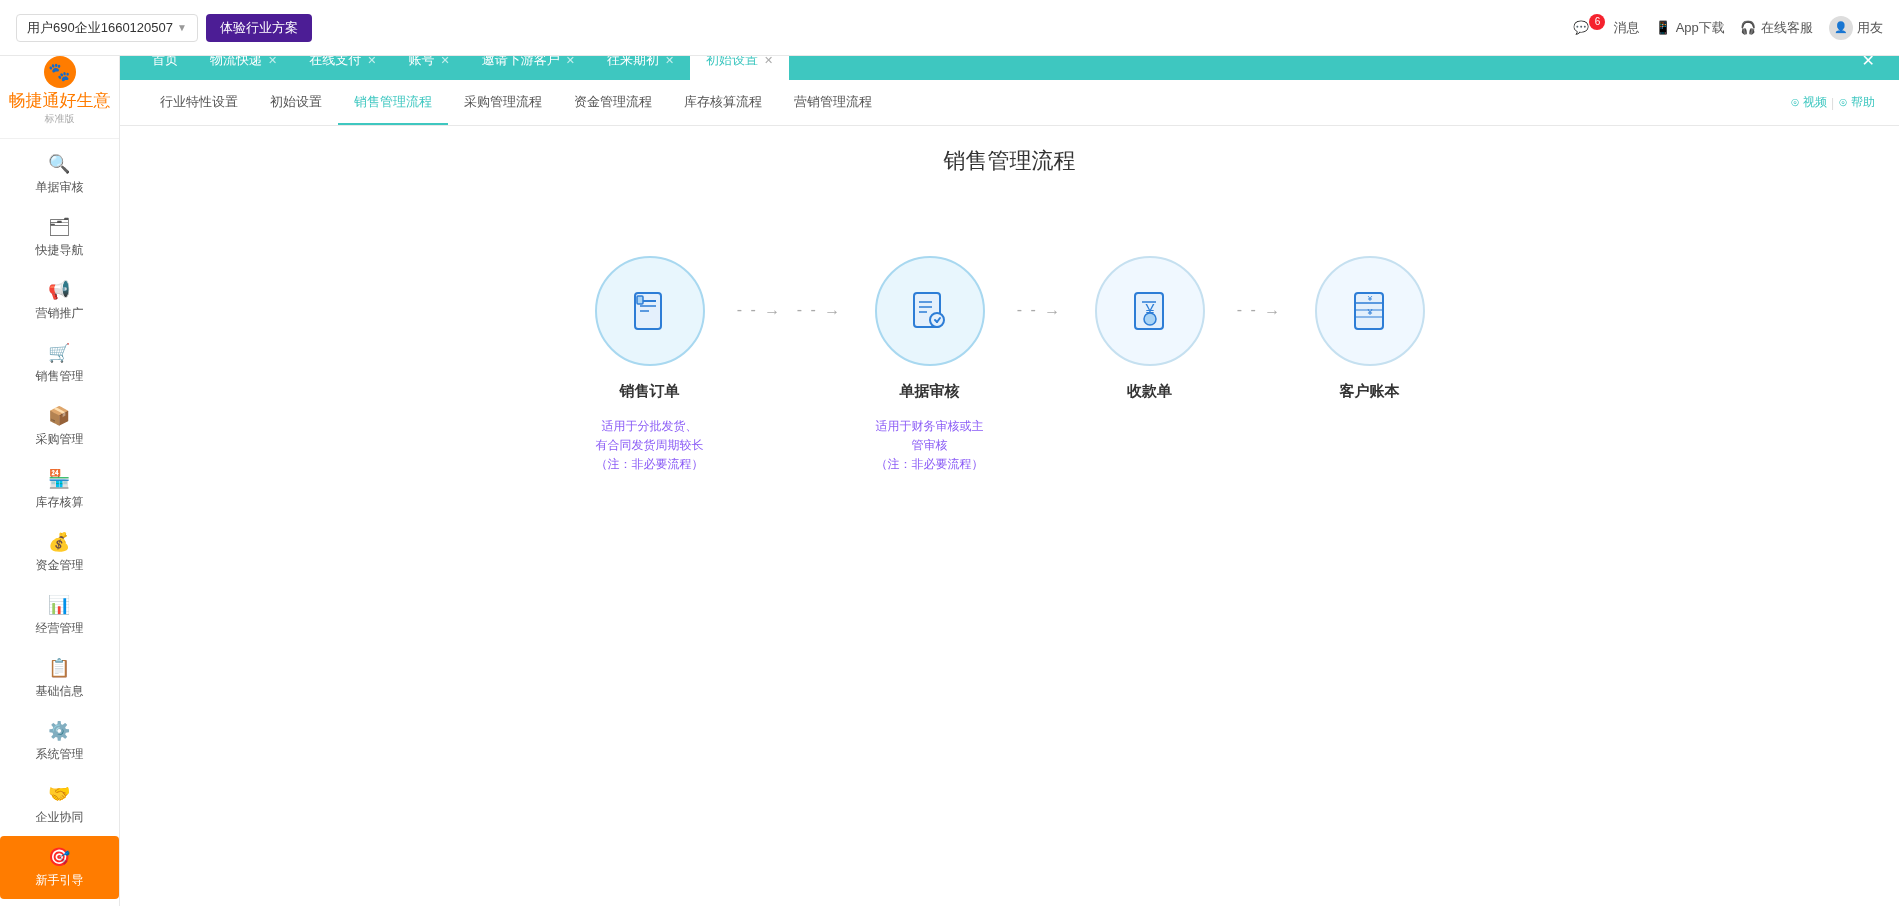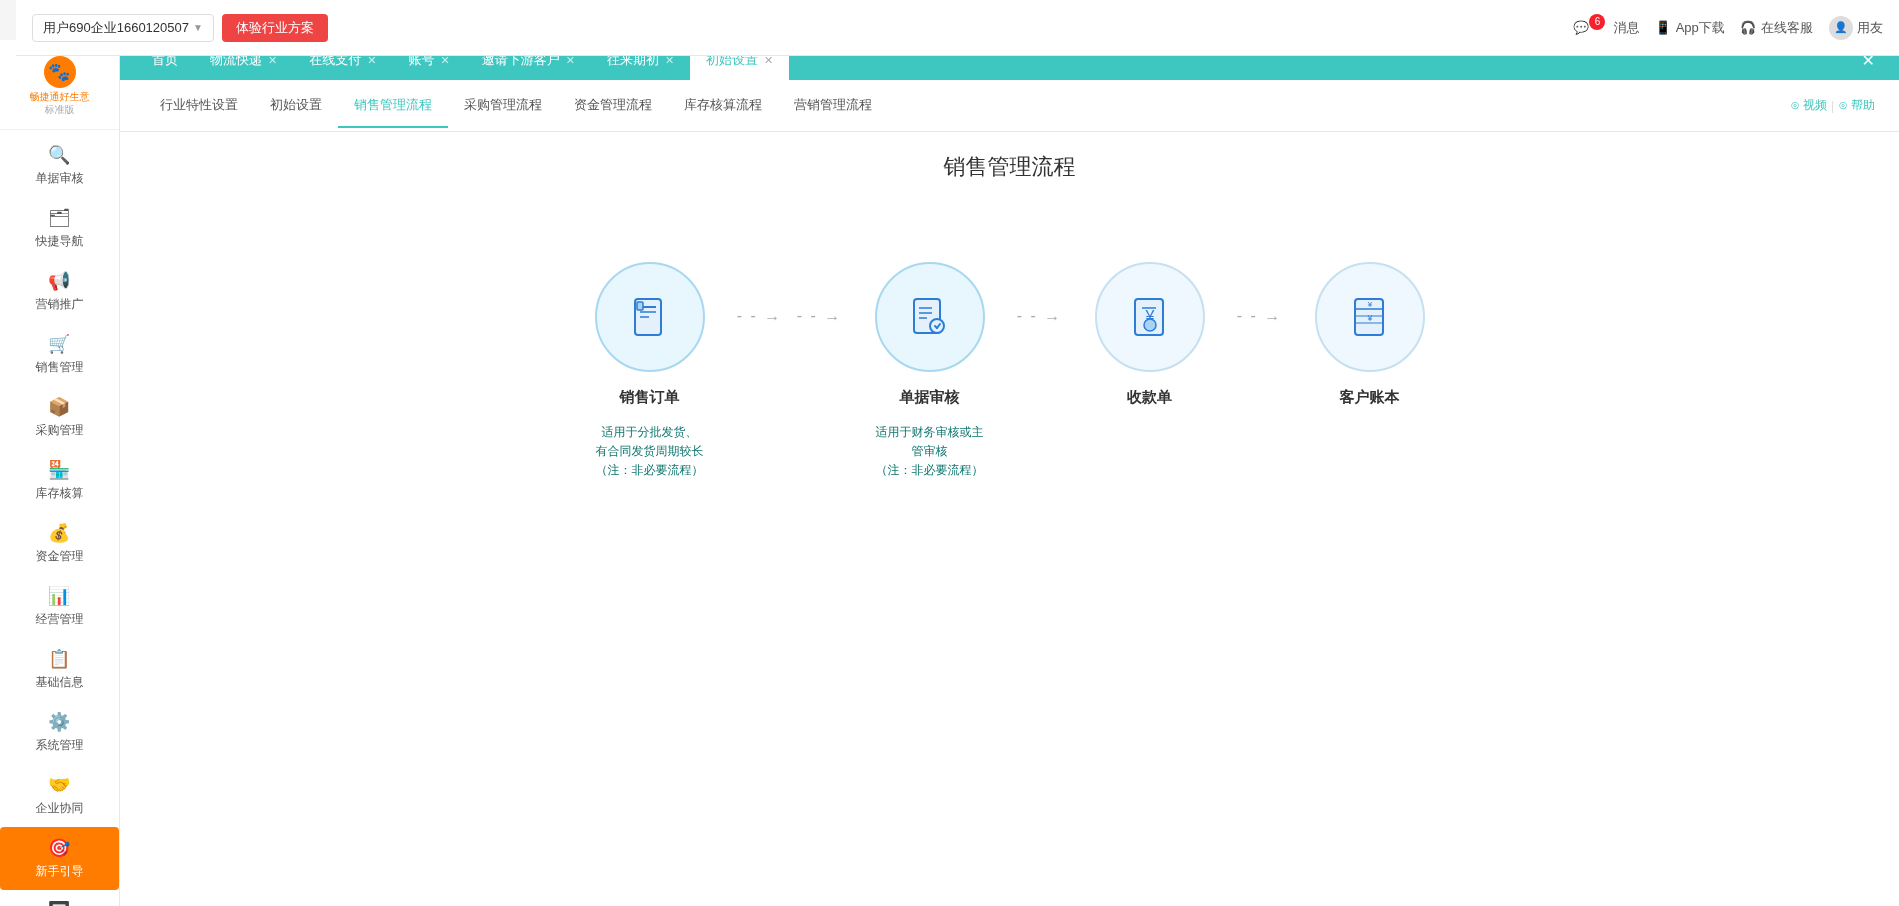--- a/index.html
+++ b/index.html
@@ -8,32 +8,32 @@
     
     .top-bar {
       height: 56px;
       background: #fff;
       border-bottom: 1px solid #e8e8e8;
       display: flex;
       align-items: center;
       justify-content: space-between;
       padding: 0 16px;
       position: fixed;
-      top: 0; left: 16px; right: 0;
+      top: 0; left: 0; right: 0;
       z-index: 100;
     }
     .top-bar-left { display: flex; align-items: center; gap: 8px; }
     .user-select {
       display: flex; align-items: center; gap: 4px;
       border: 1px solid #ddd; border-radius: 4px; padding: 4px 10px;
       background: #fff; cursor: pointer; font-size: 13px; color: #333;
     }
     .chevron-down { color: #999; font-size: 10px; }
     .trial-btn {
-      background: #ef4444; color: #fff; border: none; border-radius: 4px;
+      background: #4c1d95; color: #fff; border: none; border-radius: 4px;
       padding: 5px 14px; font-size: 13px; cursor: pointer;
     }
     .top-bar-right { display: flex; align-items: center; gap: 16px; color: #555; font-size: 13px; }
     .top-bar-right-item { display: flex; align-items: center; gap: 4px; cursor: pointer; }
     .badge {
       background: #f5222d; color: #fff; border-radius: 50%;
       width: 16px; height: 16px; font-size: 10px;
       display: flex; align-items: center; justify-content: center;
       position: relative; top: -6px; left: -4px;
     }
@@ -51,21 +51,21 @@
       flex-direction: column;
       padding-top: 8px;
       overflow-y: auto;
       flex-shrink: 0;
     }
     .sidebar-logo {
       display: flex; flex-direction: column; align-items: center; padding: 8px 0 12px;
       border-bottom: 1px solid #f0f0f0; margin-bottom: 4px;
     }
     .logo-icon { width: 32px; height: 32px; background: #ff7c00; border-radius: 50%; display: flex; align-items: center; justify-content: center; color: #fff; font-size: 18px; margin-bottom: 2px; }
-    .logo-text { font-size: 10px; color: #ff7c00; text-align: center; line-height: 1.3; }
+    .logo-text { font-size: 17px; color: #ff7c00; text-align: center; line-height: 1.3; }
     .logo-sub { font-size: 10px; color: #aaa; }
 
     .sidebar-item {
       display: flex; flex-direction: column; align-items: center; padding: 10px 4px;
       cursor: pointer; color: #555; font-size: 12px; gap: 4px; border-radius: 4px;
       transition: background 0.2s;
     }
     .sidebar-item.active { background: #ff7c00; color: #fff; }
     .sidebar-item .icon { font-size: 18px; }
 
@@ -91,21 +91,21 @@
     .nav-tab.active { background: #fff; color: #3ec7c0; }
     .nav-tab .close-x { font-size: 11px; color: rgba(255,255,255,0.7); margin-left: 2px; }
     .nav-tab.active .close-x { color: #aaa; }
 
     
     .sub-tabs {
       background: #fff;
       border-bottom: 1px solid #e8e8e8;
       display: flex; align-items: center;
       padding: 0 24px;
-      height: 52px;
+      height: 46px;
       flex-shrink: 0;
       position: relative;
     }
     .sub-tab {
       padding: 0 16px; height: 44px; display: flex; align-items: center;
       font-size: 13px; color: #555; cursor: pointer; position: relative;
       border-bottom: 2px solid transparent;
     }
     .sub-tab.active { color: #3ec7c0; border-bottom: 2px solid #3ec7c0; }
     .sub-tab-actions { margin-left: auto; display: flex; align-items: center; gap: 4px; color: #3ec7c0; font-size: 12px; cursor: pointer; }
@@ -143,21 +143,21 @@
     .flow-arrow {
       display: flex; align-items: center; justify-content: center;
       padding-top: 45px; flex-shrink: 0;
       color: #999; font-size: 18px; letter-spacing: -2px; width: 60px;
     }
     .flow-label {
       font-size: 15px; color: #333; font-weight: 700; 
       margin-bottom: 16px;
     }
     .flow-desc {
-      font-size: 12px; color: #0f766e; text-align: center; line-height: 1.6;
+      font-size: 12px; color: #8b5cf6; text-align: center; line-height: 1.6;
     }
 
     
     .svg-icon { width: 46px; height: 46px; }
   </style>
 </head>
 <body>
 
 <div class="top-bar">
   <div class="top-bar-left">

